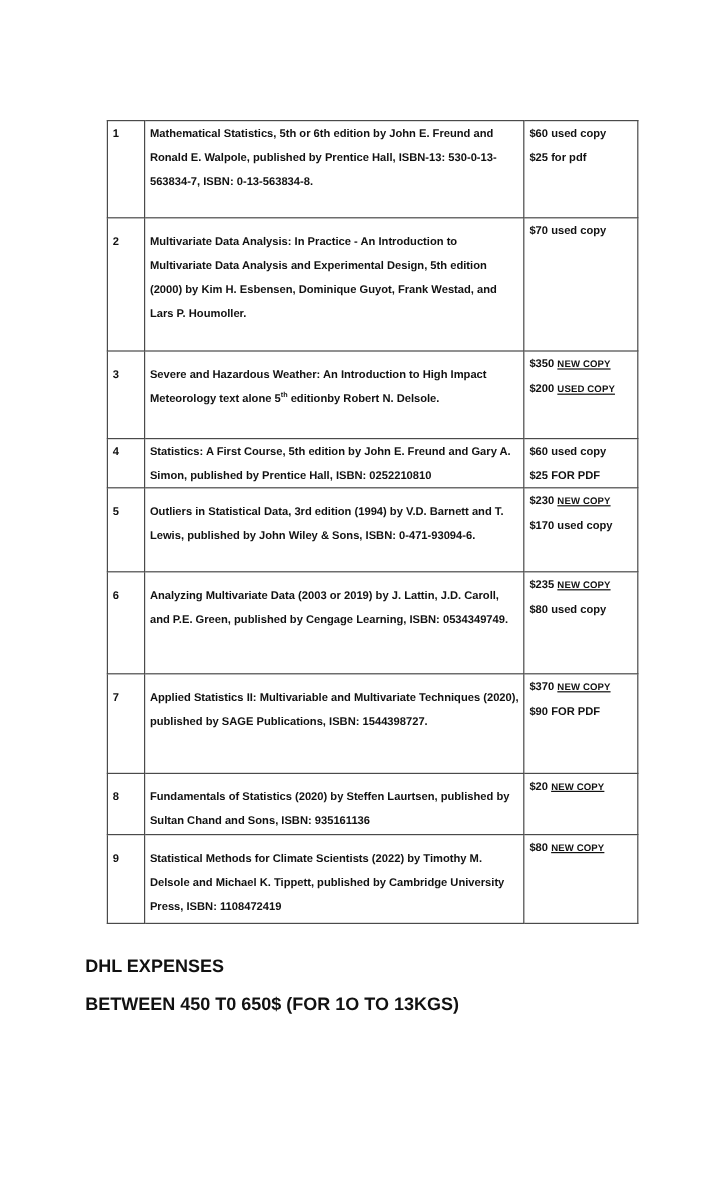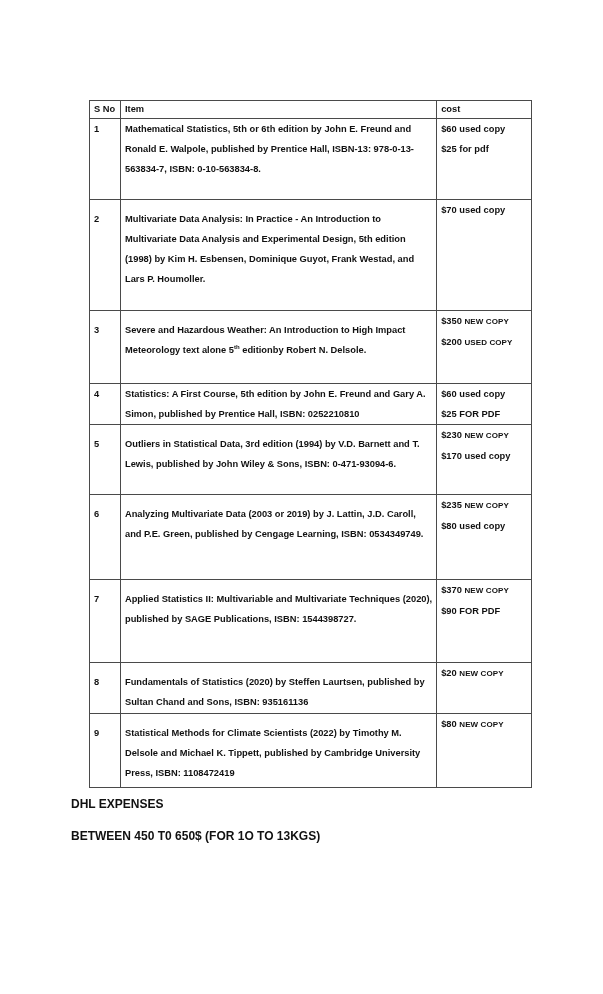--- a/index.html
+++ b/index.html
@@ -16,55 +16,50 @@
   }
   table.books td {
     border: 1px solid #4a4a4a; vertical-align: top; padding: 0 4px;
   }
   col.c-sno { width: 31px; }
   col.c-item { width: 317px; }
   col.c-cost { width: 95px; }
   tr.hdr td { height: 17px; line-height: 16px; }
   .cell-pad-top { padding-top: 9px !important; }
   .cost-line { display: block; line-height: 20px; }
-  .sc { font-size: 8px; letter-spacing: 0.1px; }
+  .sc { font-size: 8px; letter-spacing: 0.1px; text-decoration: underline; }
   sup { font-size: 6px; line-height: 0; }
   .footer {
-    position: absolute; left: 71px; font-size: 12px; font-weight: bold;
+    position: absolute; left: 71px; font-size: 15px; font-weight: bold;
   }
 </style>
 </head>
 <body>
 
 <div class="page">
   <table class="books">
     <colgroup>
         <col class="c-sno">
         <col class="c-item">
         <col class="c-cost">
       </colgroup>
     <tbody>
-        <tr class="hdr">
-      <td>S No</td>
-      <td>Item</td>
-      <td>cost</td>
-    </tr>
 
     <tr style="height:81px;">
       <td>1</td>
-      <td>Mathematical Statistics, 5th or 6th edition by John E. Freund and Ronald E. Walpole, published by Prentice Hall, ISBN-13: 978-0-13-563834-7, ISBN: 0-10-563834-8.</td>
+      <td>Mathematical Statistics, 5th or 6th edition by John E. Freund and Ronald E. Walpole, published by Prentice Hall, ISBN-13: 530-0-13-563834-7, ISBN: 0-13-563834-8.</td>
       <td>
         <span class="cost-line"><span>$60</span> <span>used copy</span></span>
         <span class="cost-line"><span>$25</span> <span>for pdf</span></span>
       </td>
     </tr>
 
     <tr style="height:111px;">
       <td class="cell-pad-top">2</td>
-      <td class="cell-pad-top">Multivariate Data Analysis: In Practice - An Introduction to Multivariate Data Analysis and Experimental Design, 5th edition (1998) by Kim H. Esbensen, Dominique Guyot, Frank Westad, and Lars P. Houmoller.</td>
+      <td class="cell-pad-top">Multivariate Data Analysis: In Practice - An Introduction to Multivariate Data Analysis and Experimental Design, 5th edition (2000) by Kim H. Esbensen, Dominique Guyot, Frank Westad, and Lars P. Houmoller.</td>
       <td>
         <span class="cost-line"><span>$70</span> <span>used copy</span></span>
       </td>
     </tr>
 
     <tr style="height:73px;">
       <td class="cell-pad-top">3</td>
       <td class="cell-pad-top"><span>Severe and Hazardous Weather: An Introduction to High Impact Meteorology text alone 5</span><sup>th</sup><span> editionby Robert N. Delsole.</span></td>
       <td>
         <span class="cost-line"><span>$350</span> <span class="sc">NEW COPY</span></span>

